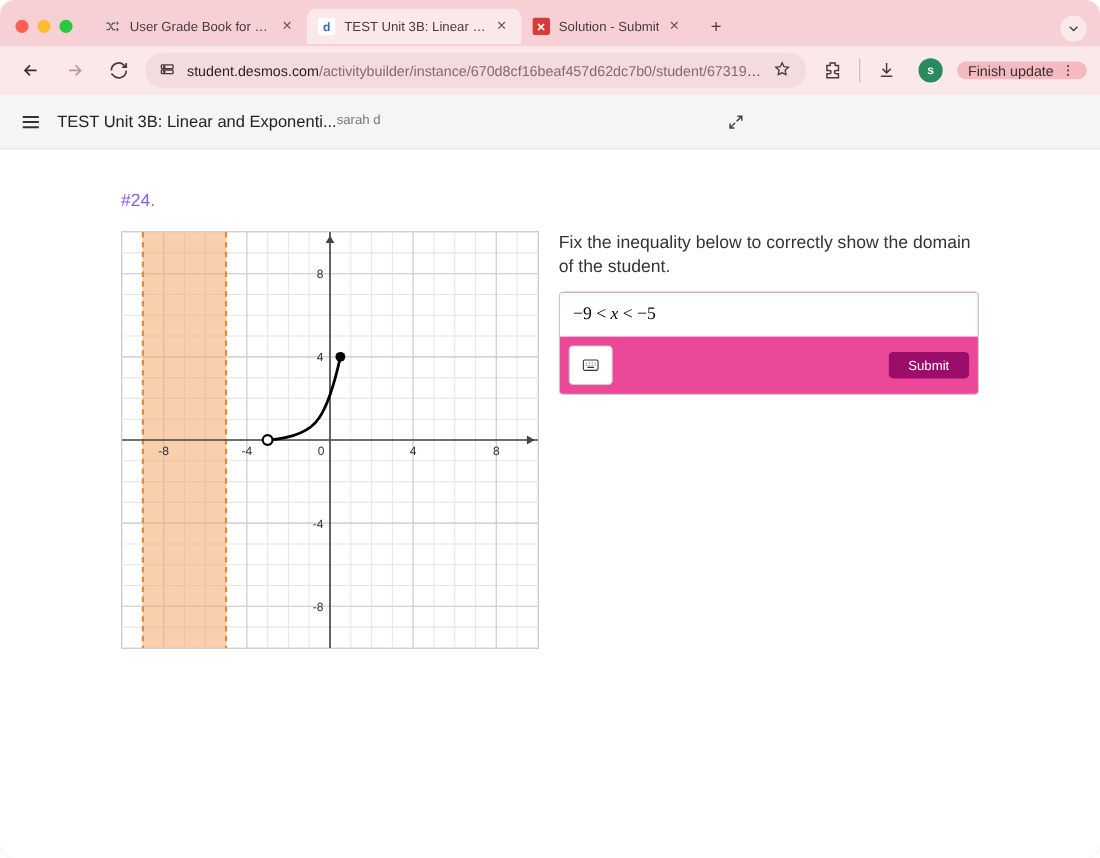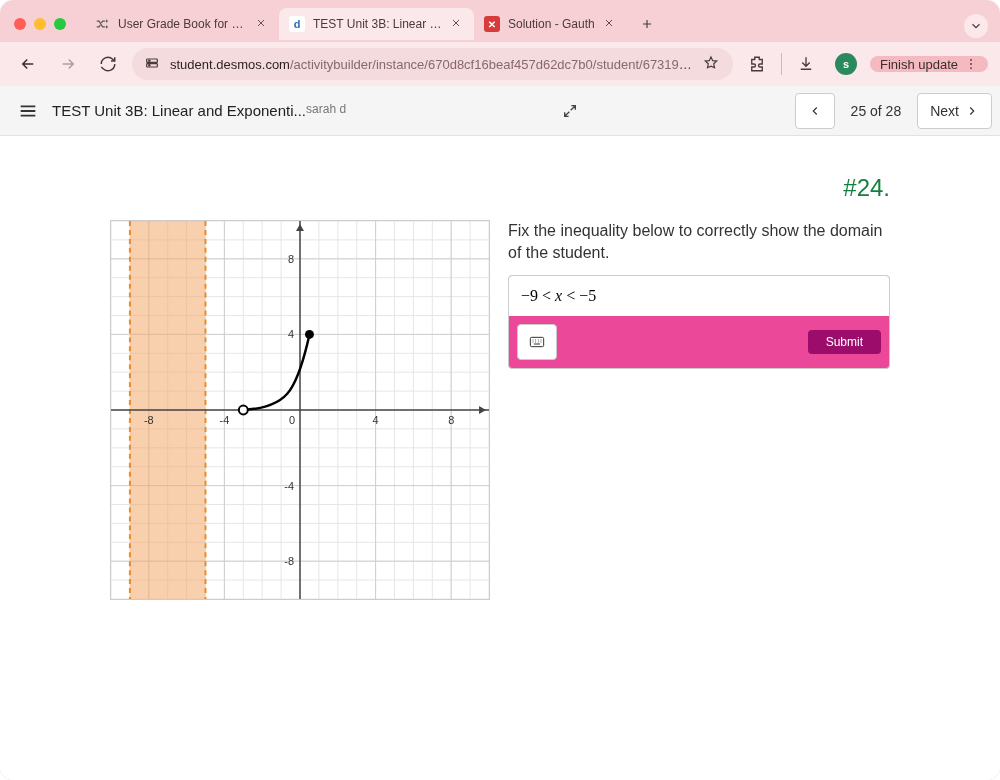--- a/index.html
+++ b/index.html
@@ -232,23 +232,23 @@
   
   .content {
     position: absolute;
     left: 0; right: 0;
     top: 136px;
     bottom: 0;
     background: #fff;
     padding: 38px 110px 20px 110px;
   }
   .question-title {
-    text-align: right;
-    font-size: 24px;
-    color: #15803d;
+    text-align: left;
+    font-size: 16px;
+    color: #8b5cf6;
     margin-bottom: 18px;
   }
   .two-col {
     display: flex;
     gap: 18px;
   }
   .graph-wrap {
     width: 380px;
     flex-shrink: 0;
   }
@@ -354,21 +354,21 @@
         </span>
       </div>
 
       <div class="tab">
         <span class="tab-favicon">
           <svg viewBox="0 0 16 16" width="16" height="16">
               <rect width="16" height="16" rx="3" fill="#d63a3a"></rect>
               <text x="8" y="12" text-anchor="middle" font-size="10" font-weight="700" fill="#fff">✕</text>
             </svg>
         </span>
-        <span class="tab-title">Solution - Gauth</span>
+        <span class="tab-title">Solution - Submit</span>
         <span class="tab-close">
           <svg viewBox="0 0 24 24" width="12" height="12" stroke="#5f5052" stroke-width="2">
               <path d="M6 6l12 12M18 6L6 18"></path>
             </svg>
         </span>
       </div>
 
       <div class="new-tab">
         <svg viewBox="0 0 24 24" width="14" height="14" stroke="#4a3a3c" stroke-width="2">
             <path d="M12 5v14M5 12h14"></path>
@@ -452,34 +452,20 @@
         </svg>
     </div>
     <div class="header-titles">
       <div class="header-title">TEST Unit 3B: Linear and Exponenti...</div>
       <div class="header-sub">sarah d</div>
     </div>
     <div class="header-center">
       <div class="expand-btn">
         <svg viewBox="0 0 24 24" width="16" height="16" stroke="#444" stroke-width="2" fill="none">
             <path d="M14 4h6v6M10 20H4v-6M20 4l-7 7M4 20l7-7"></path>
-          </svg>
-      </div>
-    </div>
-    <div class="header-right">
-      <div class="nav-btn icon-only">
-        <svg viewBox="0 0 24 24" width="14" height="14" stroke="#333" stroke-width="2" fill="none">
-            <path d="M15 6l-6 6 6 6"></path>
-          </svg>
-      </div>
-      <div class="pager-text">25 of 28</div>
-      <div class="nav-btn">
-        <span>Next</span>
-        <svg viewBox="0 0 24 24" width="14" height="14" stroke="#333" stroke-width="2" fill="none">
-            <path d="M9 6l6 6-6 6"></path>
           </svg>
       </div>
     </div>
   </div>
 
   <div class="content">
     <div class="question-title">#24.</div>
 
     <div class="two-col">
       <div class="graph-wrap">

